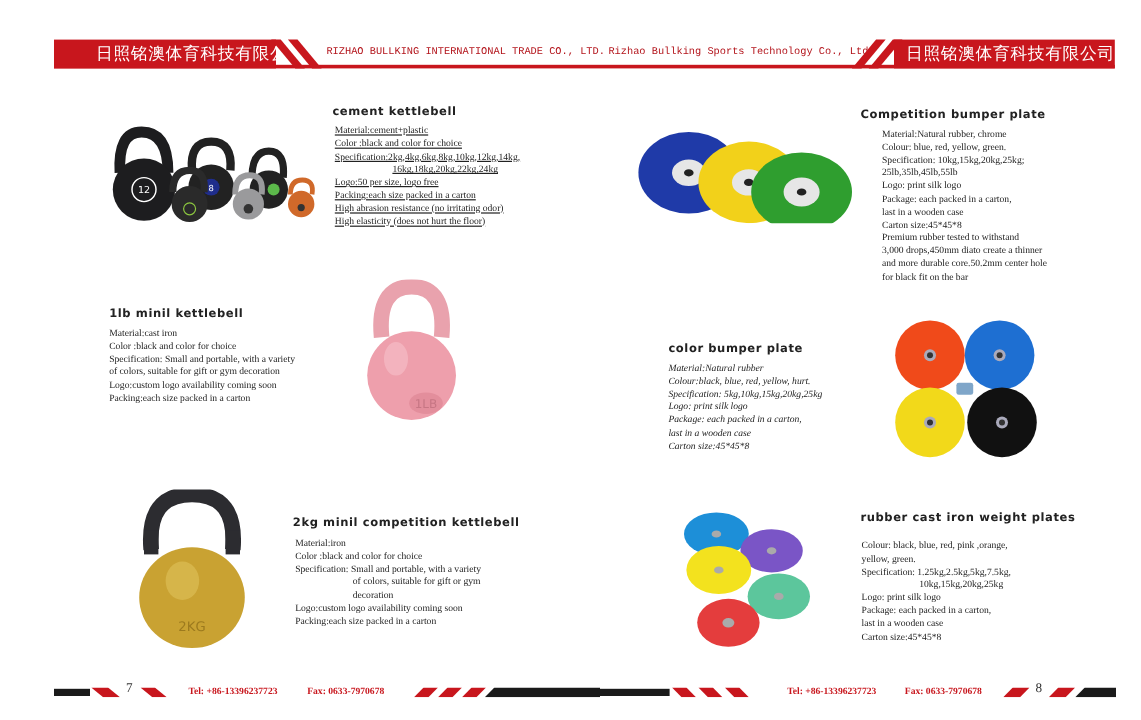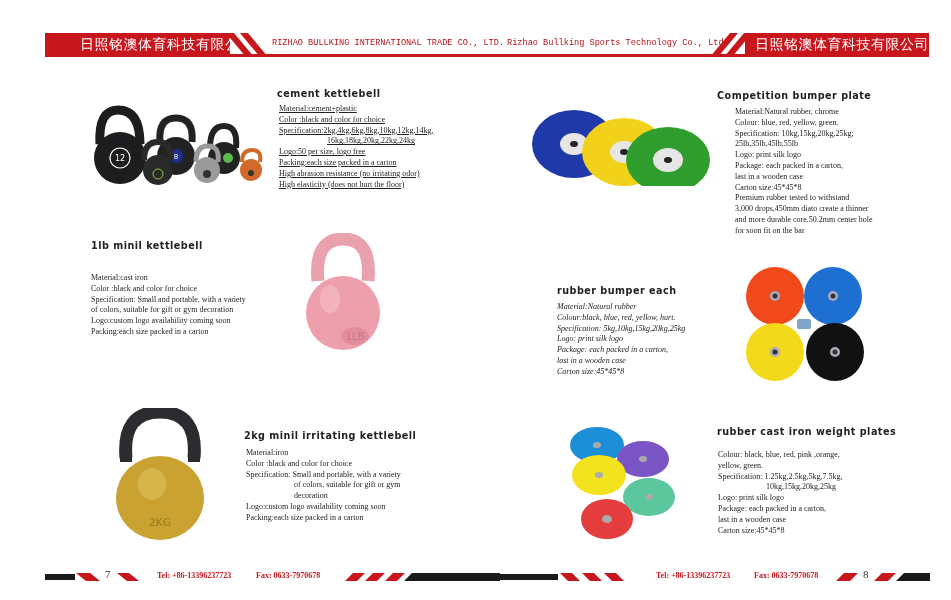--- a/index.html
+++ b/index.html
@@ -110,45 +110,45 @@
     <div>Colour: blue, red, yellow, green.</div>
     <div>Specification: 10kg,15kg,20kg,25kg;</div>
     <div>25lb,35lb,45lb,55lb</div>
     <div>Logo: print silk logo</div>
     <div>Package: each  packed  in a carton,</div>
     <div> last in a wooden case</div>
     <div>Carton size:45*45*8</div>
     <div>Premium rubber tested to withstand</div>
     <div>3,000 drops,450mm diato create a thinner</div>
     <div>and more durable core.50.2mm center hole</div>
-    <div>for soon fit on the bar</div>
-  </div>
-</div>
-
-<div>
-  <div class="title" style="left:91px;top:240px;">1lb minil kettlebell</div>
+    <div>for black fit on the bar</div>
+  </div>
+</div>
+
+<div>
+  <div class="title" style="left:91px;top:256px;">1lb minil kettlebell</div>
   <div class="desc" style="left:91px;top:273px;">
     <div>Material:cast iron</div>
     <div>Color :black and color for choice</div>
     <div>Specification: Small and portable, with a variety</div>
     <div>of colors, suitable for gift or gym decoration</div>
     <div>Logo:custom logo availability coming soon</div>
     <div>Packing:each size packed in a carton</div>
   </div>
   <svg class="img" style="left:300px;top:233px;" width="86" height="118">
     <path d="M18 48 Q14 6 43 6 Q72 6 68 48" fill="none" stroke="#e9a2ad" stroke-width="13"></path>
     <circle cx="43" cy="80" r="37" fill="#ee9fac"></circle>
     <ellipse cx="30" cy="66" rx="10" ry="14" fill="#f6c2ca" opacity="0.6"></ellipse>
     <ellipse cx="55" cy="103" rx="14" ry="9" fill="#e38e9c"></ellipse>
     <text x="55" y="107" font-size="10" fill="#c77684" text-anchor="middle" font-family="DejaVu Sans, sans-serif">1LB</text>
   </svg>
 </div>
 
 <div>
-  <div class="title" style="left:557px;top:285px;">rubber bumper each</div>
+  <div class="title" style="left:557px;top:285px;">color bumper plate</div>
   <div class="desc" style="left:557px;top:302px;font-style:italic;">
     <div>Material:Natural rubber</div>
     <div>Colour:black, blue, red, yellow, hurt.</div>
     <div>Specification: 5kg,10kg,15kg,20kg,25kg</div>
     <div>Logo: print silk logo</div>
     <div>Package: each  packed  in a carton,</div>
     <div>last in a wooden case</div>
     <div>Carton size:45*45*8</div>
   </div>
   <svg class="img" style="left:745px;top:266px;" width="120" height="116">
@@ -170,21 +170,21 @@
 
 <div>
   <svg class="img" style="left:112px;top:408px;" width="96" height="134">
     <path d="M14 50 Q10 4 48 4 Q86 4 82 50" fill="none" stroke="#2c2c30" stroke-width="13"></path>
     <rect x="8" y="34" width="12" height="20" fill="#2c2c30"></rect>
     <rect x="76" y="34" width="12" height="20" fill="#2c2c30"></rect>
     <ellipse cx="48" cy="90" rx="44" ry="42" fill="#c9a232"></ellipse>
     <ellipse cx="40" cy="76" rx="14" ry="16" fill="#e0c15a" opacity="0.6"></ellipse>
     <text x="48" y="118" font-size="11" fill="#9c7a1e" text-anchor="middle" font-family="DejaVu Sans, sans-serif">2KG</text>
   </svg>
-  <div class="title" style="left:244px;top:430px;">2kg minil irritating kettlebell</div>
+  <div class="title" style="left:244px;top:430px;">2kg minil competition kettlebell</div>
   <div class="desc" style="left:246px;top:448px;">
     <div>Material:iron</div>
     <div>Color :black and color for choice</div>
     <div>Specification: Small and portable, with a variety</div>
     <div class="indent">of colors, suitable for gift or gym</div>
     <div class="indent">decoration</div>
     <div>Logo:custom logo availability coming soon</div>
     <div>Packing:each size packed in a carton</div>
   </div>
 </div>

